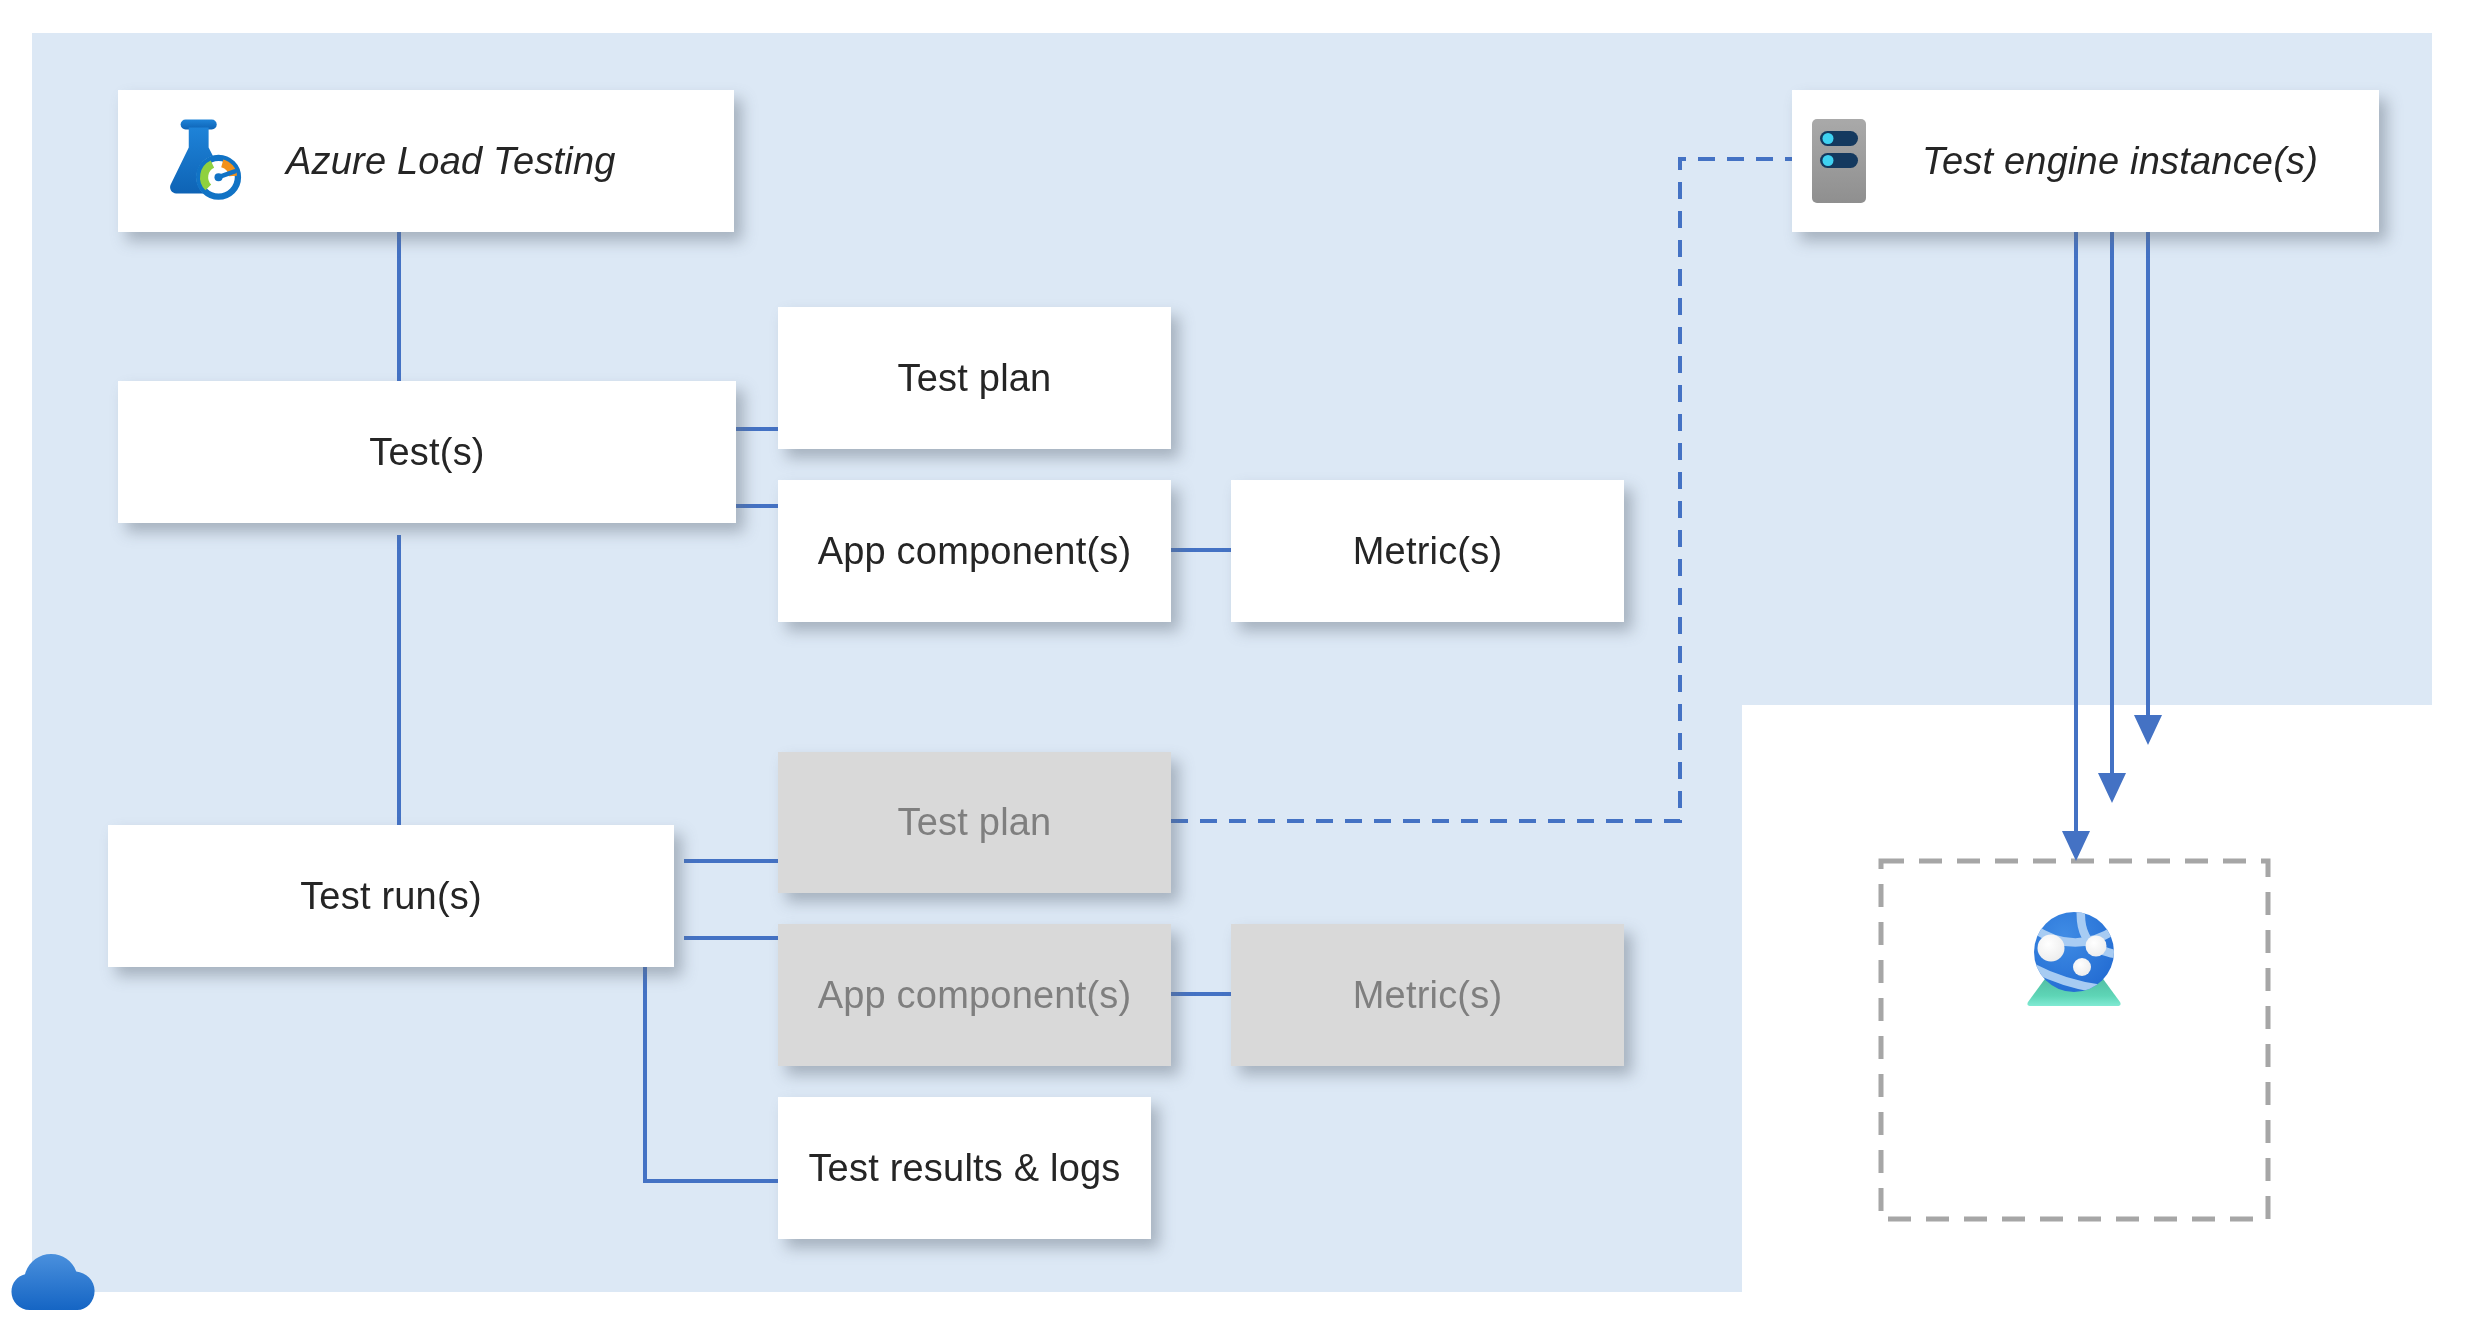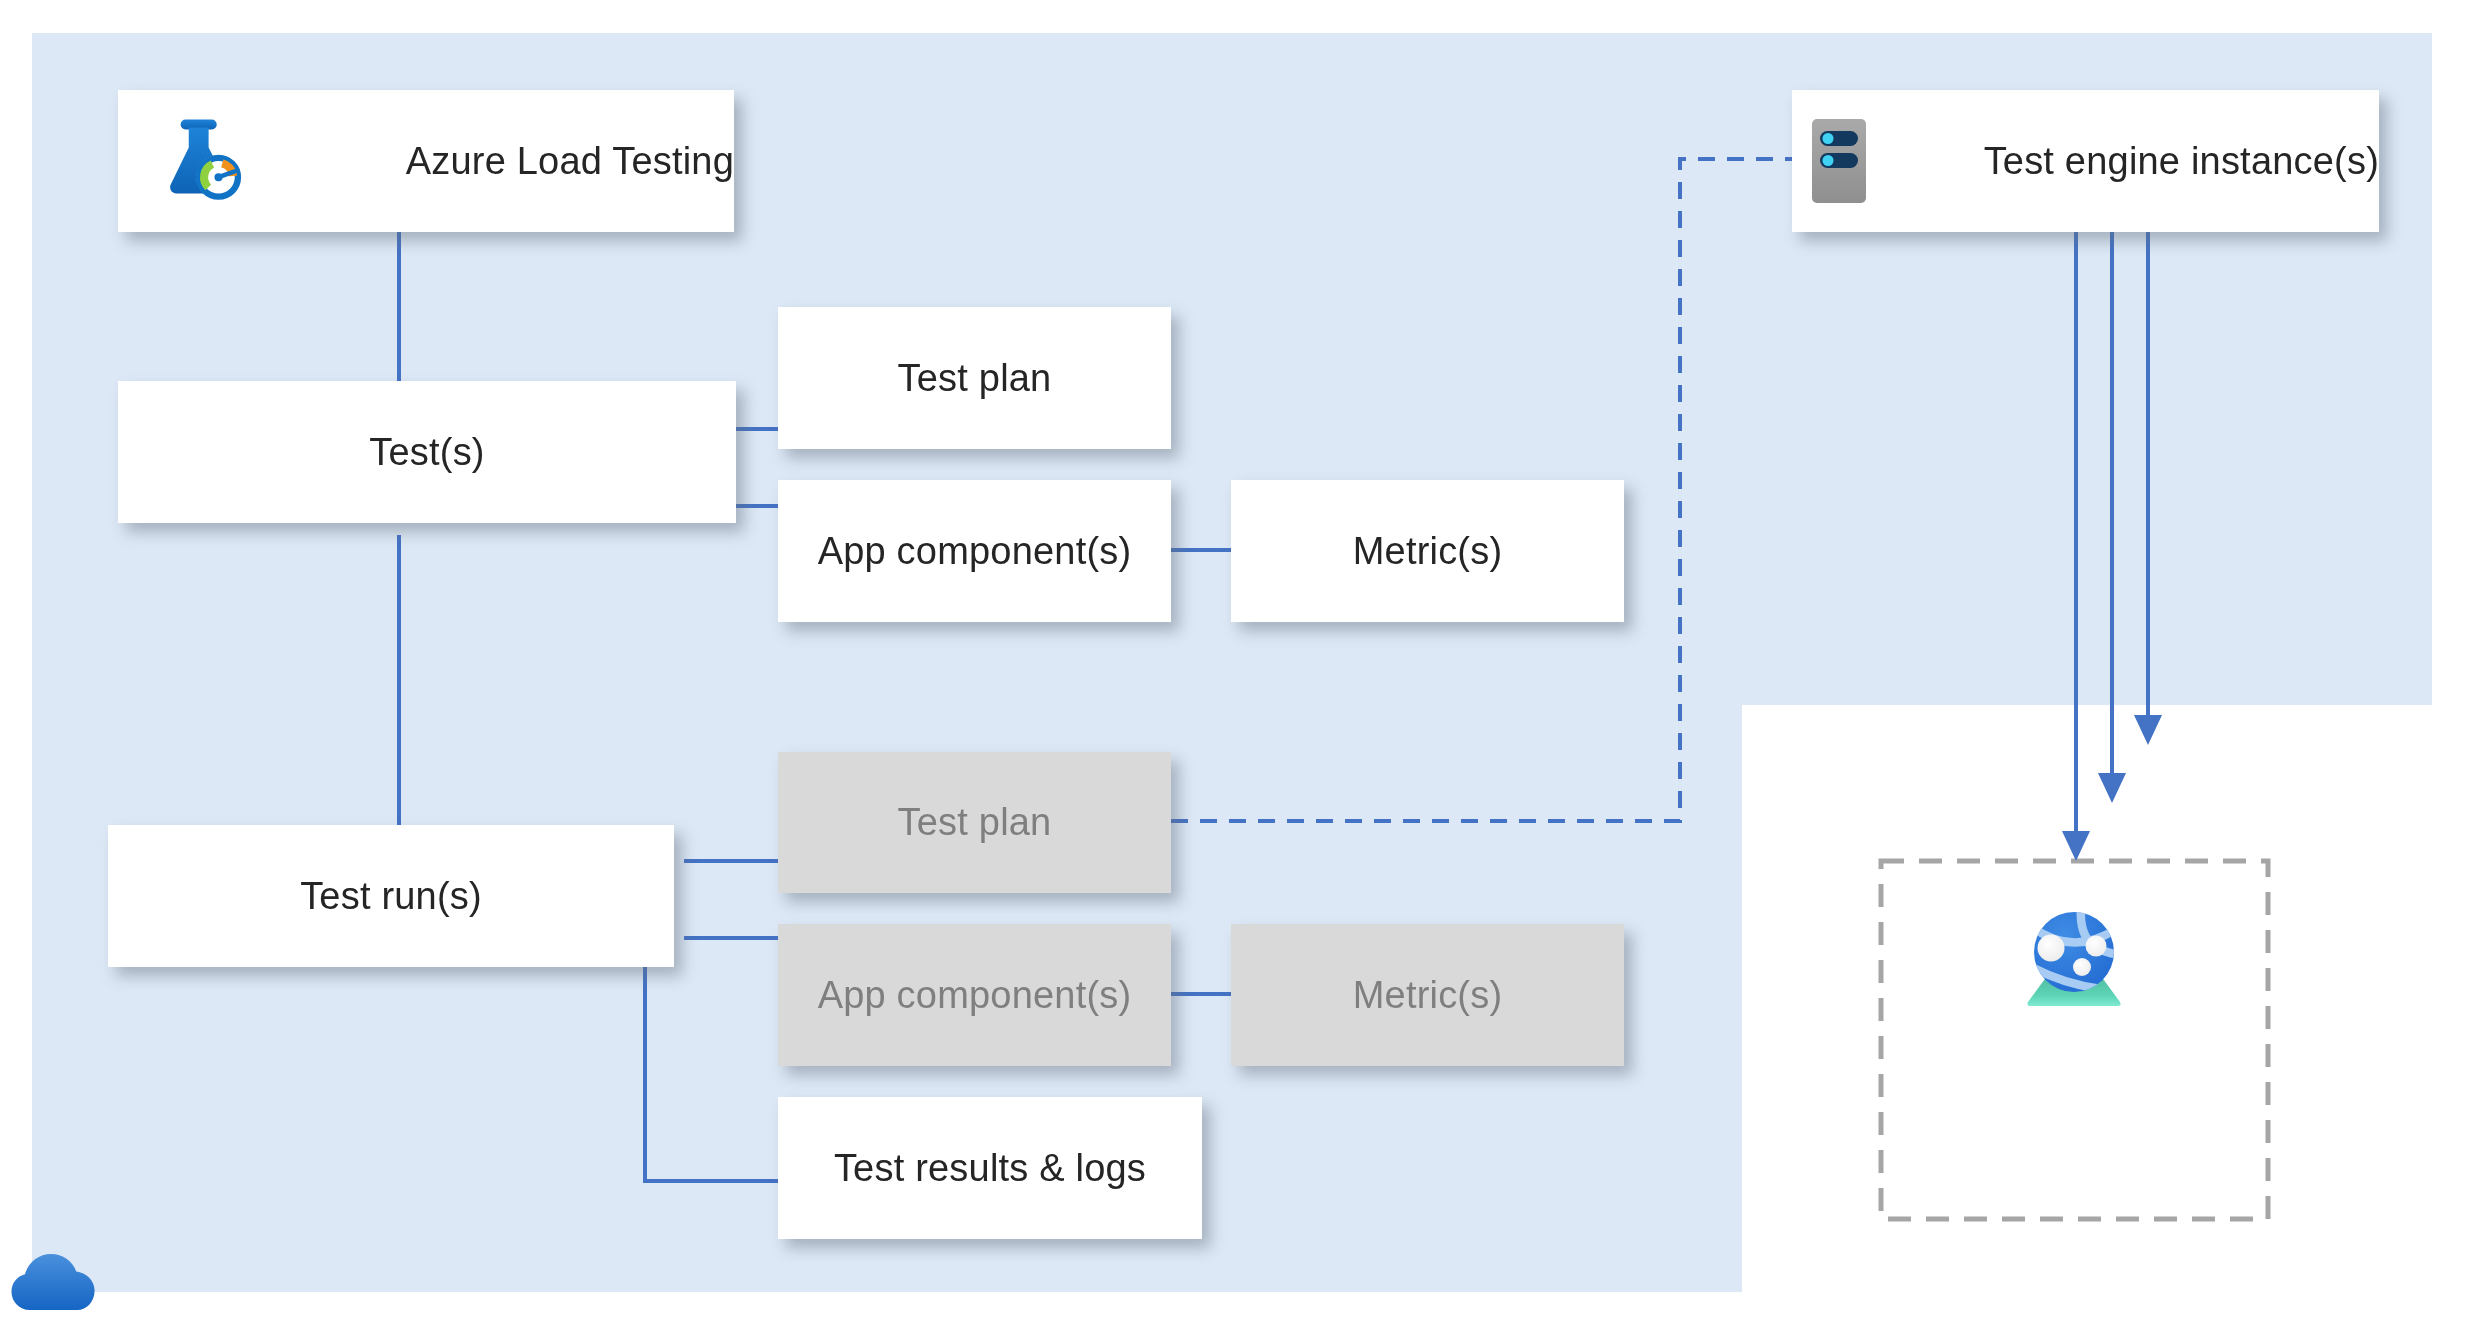--- a/index.html
+++ b/index.html
@@ -19,35 +19,35 @@
   .aut-rect { fill:#ffffff; stroke:var(--dash,#a6a6a6); stroke-width:5; stroke-dasharray:23 15; }
 
   
   .node {
     position:absolute; z-index:3; background:var(--node-bg,#ffffff);
     box-shadow:8px 9px 14px rgba(100,110,125,0.45);
     display:flex; align-items:center; justify-content:center;
     font-size:38px; color:var(--text,#252525); letter-spacing:0.2px;
   }
   .node.gray { background:var(--gray-bg,#d9d9d9); color:var(--gray-text,#7f7f7f); }
-  .node.icon-left { justify-content:space-between; }
+  .node.icon-left { justify-content:flex-start;font-style:italic; }
   .node .icon-slot { flex:0 0 auto; display:flex; align-items:center; }
   .node .label { white-space:nowrap; }
 
   #node-azure { left:118px; top:90px;  width:566px; height:142px; padding-left:50px; }
   #node-azure .icon-slot { margin-right:44px; }
   #node-tests { left:118px; top:381px; width:618px; height:142px; }
   #node-testplan   { left:778px;  top:307px; width:393px; height:142px; }
   #node-appcomp    { left:778px;  top:480px; width:393px; height:142px; }
   #node-metrics    { left:1231px; top:480px; width:393px; height:142px; }
   #node-testruns   { left:108px;  top:825px; width:566px; height:142px; }
   #node-testplan-run { left:778px;  top:752px; width:393px; height:141px; }
   #node-appcomp-run  { left:778px;  top:924px; width:393px; height:142px; }
   #node-metrics-run  { left:1231px; top:924px; width:393px; height:142px; }
-  #node-results    { left:778px;  top:1097px; width:424px; height:142px; }
+  #node-results    { left:778px;  top:1097px; width:373px; height:142px; }
   #node-engine { left:1792px; top:90px; width:567px; height:142px; padding-left:20px; }
   #node-engine .icon-slot { margin-right:56px; }
 
   
   #aut-content { position:absolute; left:1879px; top:859px; width:391px; height:363px; z-index:3; text-align:center; }
   #aut-content .aut-icon { position:absolute; left:140px; top:52px; }
   #aut-content .aut-label { position:absolute; left:0; top:182px; width:100%; font-size:38px; line-height:56px; color:var(--text,#252525); }
 
   #corner-cloud { position:absolute; left:10px; top:1254px; z-index:4; }
 </style>

